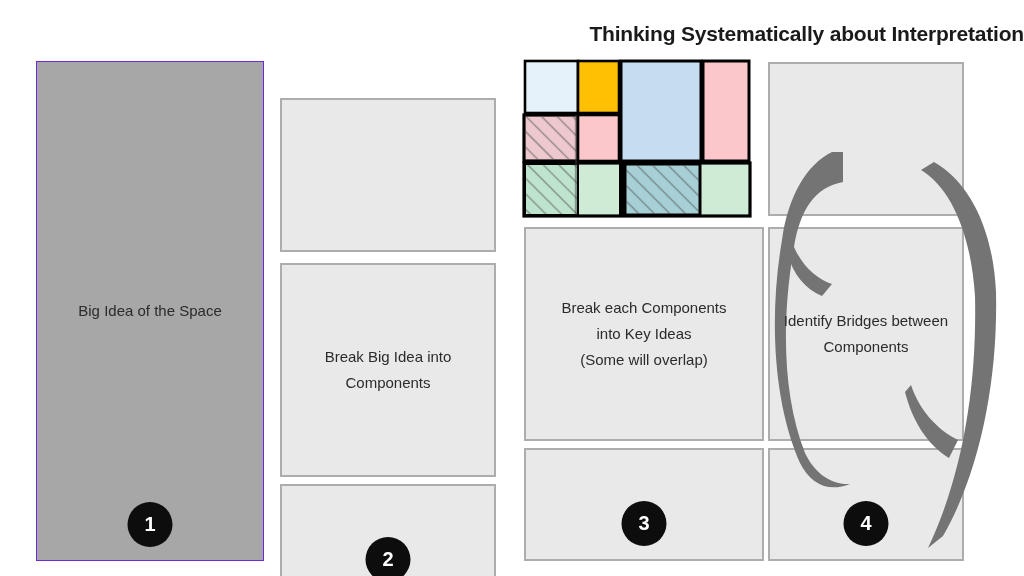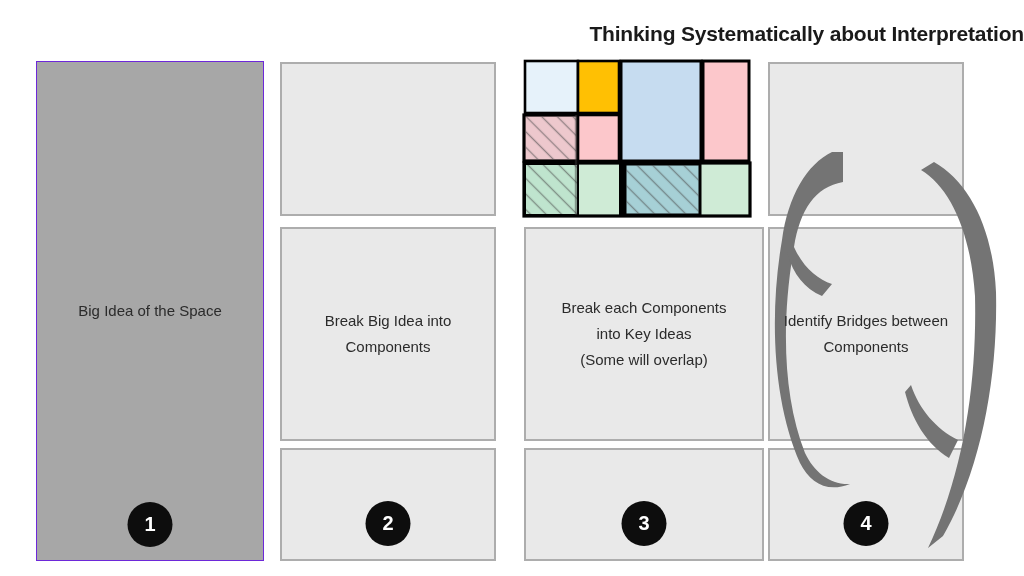--- a/index.html
+++ b/index.html
@@ -32,21 +32,21 @@
     background: #e9e9e9;
     border: 2px solid #adadad;
   }
   .panel-dark {
     background: #a7a7a7;
     border: 1px solid #6d28d9;
   }
 
   .col1-tall { left: 36px;  top: 61px;  width: 228px; height: 500px; }
 
-  .c2 { left: 280px; width: 216px; }
+  .c2 { left: 280px; width: 216px; margin-top: 36px; }
   .c3 { left: 524px; width: 240px; }
   .c4 { left: 768px; width: 196px; }
 
   .row-top { top: 62px;  height: 154px; }
   .row-mid { top: 227px; height: 214px; }
   .row-bot { top: 448px; height: 113px; }
 
   .box-label {
     display: flex;
     align-items: center;

